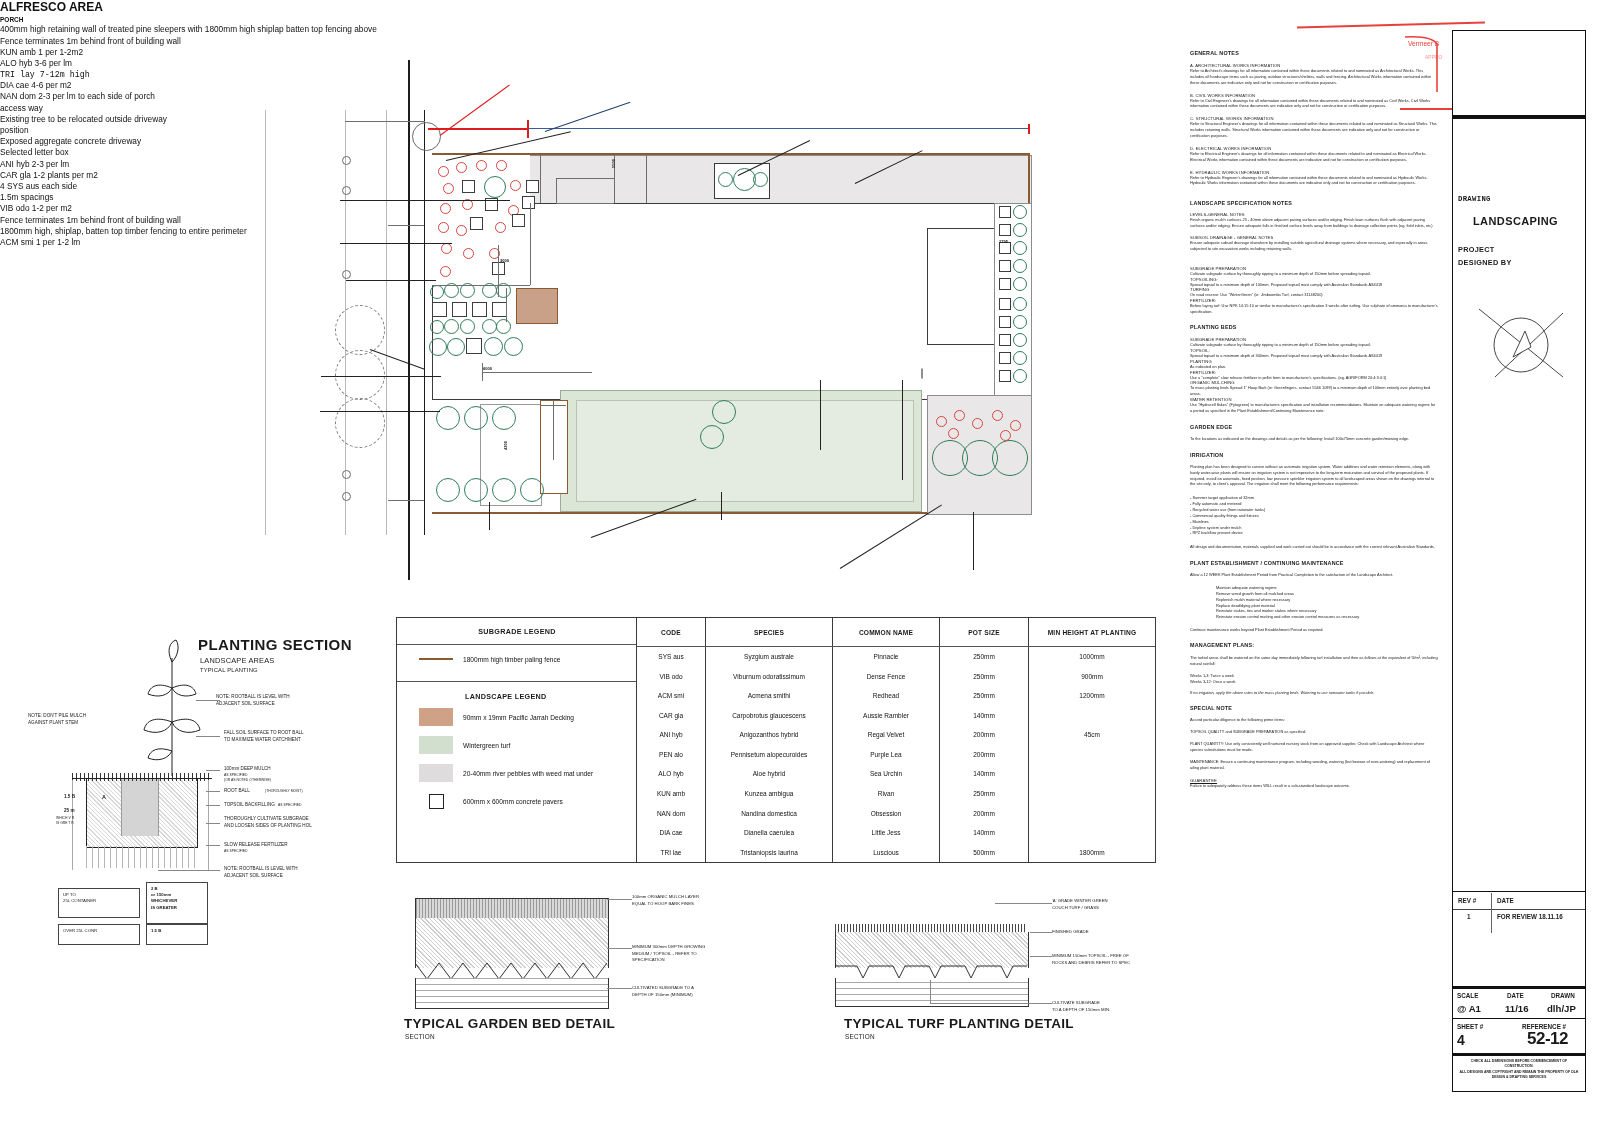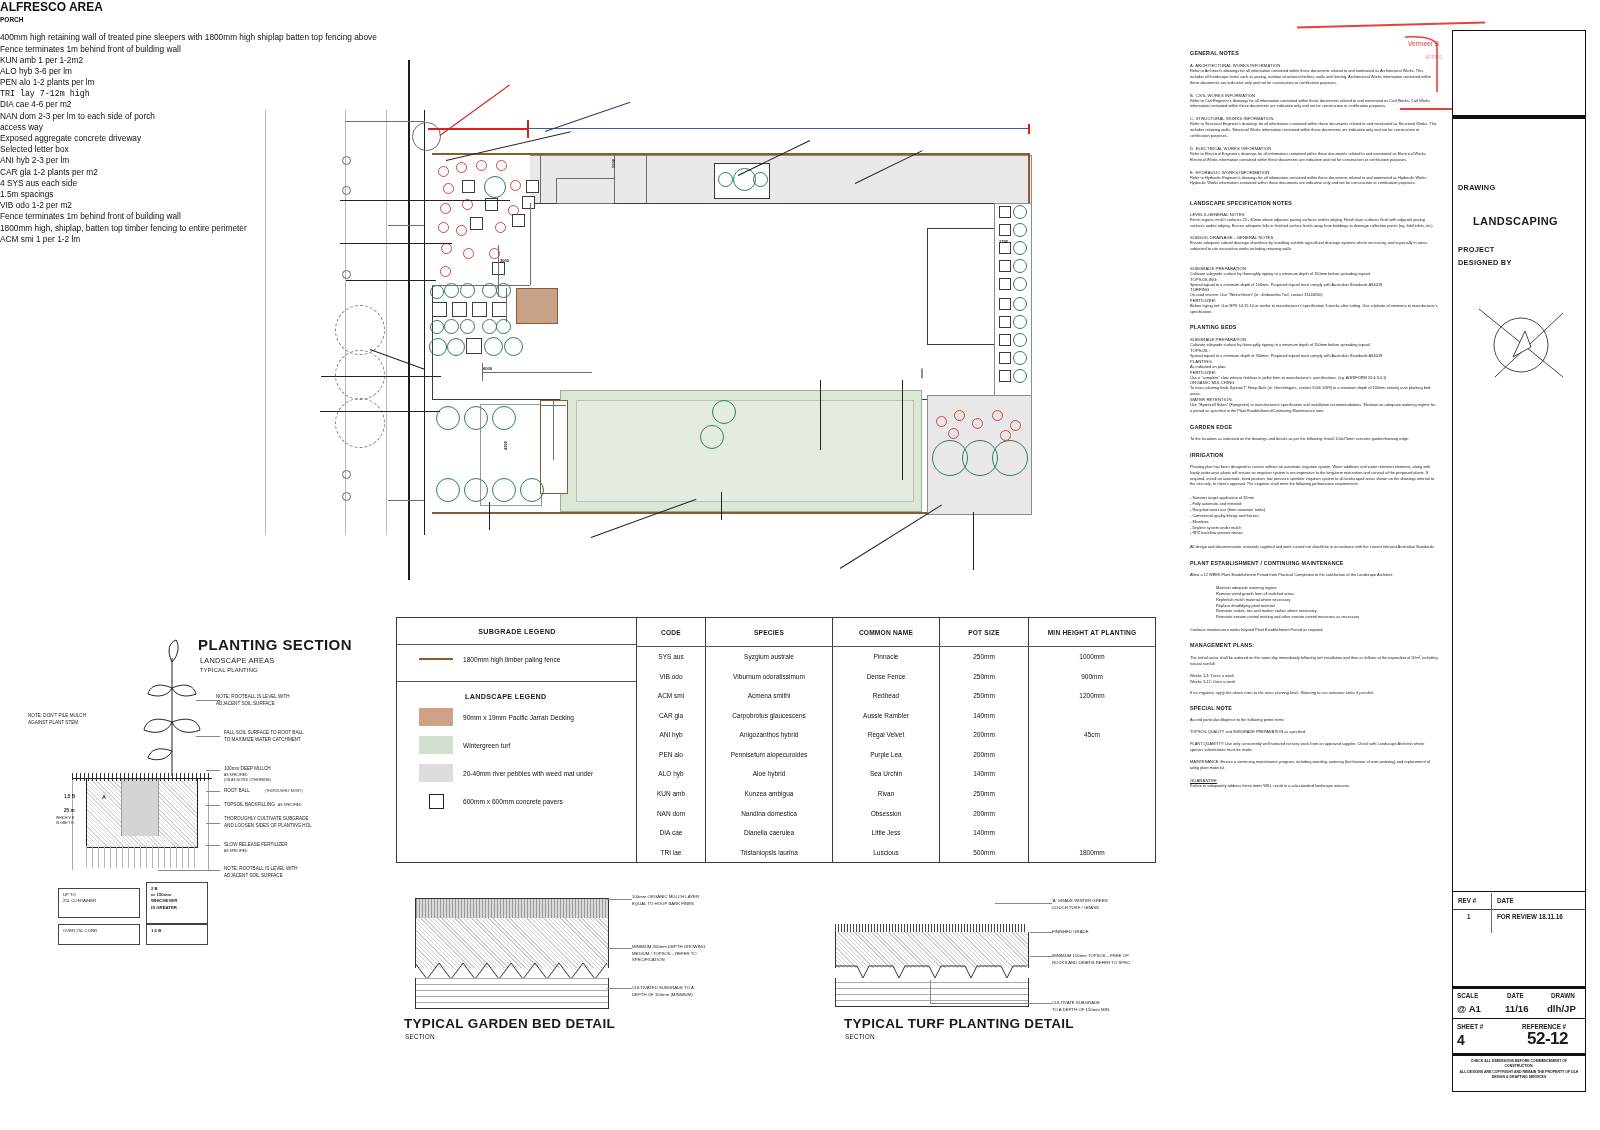--- a/index.html
+++ b/index.html
@@ -263,29 +263,30 @@
     <div class="leader" style="left:320px;top:411px;width:120px;"></div>
     <div class="leader" style="left:922px;top:368px;width:10px;transform:rotate(90deg);"></div>
     <div class="leader" style="left:489px;top:502px;width:1px;height:28px;background:#222;width:1px;"></div>
     <div class="leader" style="left:591px;top:537px;width:112px;transform:rotate(-20deg);"></div>
     <div class="leader" style="left:721px;top:492px;width:1px;height:28px;background:#222;"></div>
     <div class="leader" style="left:840px;top:568px;width:120px;transform:rotate(-32deg);"></div>
     <div class="leader" style="left:973px;top:512px;width:1px;height:58px;background:#222;"></div>
     <div class="leader" style="left:902px;top:380px;width:1px;height:100px;background:#222;"></div>
     <div class="leader" style="left:820px;top:380px;width:1px;height:70px;background:#222;"></div>
 
-    <div class="lbl" style="left:605px;top:106px;margin-top:8px;">400mm high retaining wall of treated pine sleepers with 1800mm high shiplap batten top fencing above</div>
+    <div class="lbl" style="left:605px;top:106px;">400mm high retaining wall of treated pine sleepers with 1800mm high shiplap batten top fencing above</div>
     <div class="lbl" style="left:586px;top:137px;">Fence terminates 1m behind front of building wall</div>
     <div class="lbl" style="left:815px;top:139px;">KUN amb 1 per 1-2m2</div>
     <div class="lbl" style="left:866px;top:151px;">ALO hyb 3-6 per lm</div>
-    <div class="lbl" style="left:899px;top:184px;">PEN alo 1-2 plants per lm</div>
     <div class="lbl" style="left:255px;top:195px;font-family:Liberation Mono, monospace;">TRI lay 7-12m high</div>
     <div class="lbl" style="left:255px;top:237px;">DIA cae 4-6 per m2</div>
     <div class="lbl" style="left:180px;top:273px;">NAN dom 2-3 per lm to each side of porch
 access way</div>
+    <div class="lbl" style="left:180px;top:342px;">Existing tree to be relocated outside driveway
+position</div>
     <div class="lbl" style="left:180px;top:370px;">Exposed aggregate concrete driveway</div>
     <div class="lbl" style="left:257px;top:405px;">Selected letter box</div>
     <div class="lbl" style="left:808px;top:361px;">ANI hyb 2-3 per lm</div>
     <div class="lbl" style="left:896px;top:361px;">CAR gla 1-2 plants per m2</div>
     <div class="lbl" style="left:498px;top:518px;">4 SYS aus each side
 1.5m spacings</div>
     <div class="lbl" style="left:709px;top:516px;">VIB odo 1-2 per m2</div>
     <div class="lbl" style="left:612px;top:552px;">Fence terminates 1m behind front of building wall</div>
     <div class="lbl" style="left:489px;top:570px;">1800mm high, shiplap, batten top timber fencing to entire perimeter</div>
     <div class="lbl" style="left:855px;top:565px;">ACM smi 1 per 1-2 lm</div>
@@ -664,21 +665,21 @@
     </svg>
     <div class="stampred" style="left:5px;top:8px;font-size:6.6px;">Vermeer B</div>
     <div class="stampred" style="left:22px;top:22px;font-size:5px;opacity:.55;">APPRO</div>
   </div>
   <div class="abs" style="left:1297px;top:24px;width:188px;height:1.6px;background:#e8413c;transform:rotate(-1.5deg);"></div>
   <div class="abs" style="left:1400px;top:108px;width:60px;height:1.6px;background:#e8413c;"></div>
 
   <div class="abs" id="tblock">
     <div class="tb-bar" style="top:84px;"></div>
 
-    <div class="abs tb-lbl" style="left:5px;top:152px;">DRAWING</div>
+    <div class="abs tb-lbl" style="left:5px;top:164px;font-family:Liberation Mono, monospace;">DRAWING</div>
     <div class="abs tb-big" style="left:20px;top:184px;">LANDSCAPING</div>
     <div class="abs tb-lbl" style="left:5px;top:214px;">PROJECT</div>
 
     <svg class="abs" style="left:20px;top:272px;" width="96" height="80" viewBox="0 0 96 80">
       <g fill="none" stroke="#333" stroke-width="0.9">
         <circle cx="48" cy="42" r="27"></circle>
         <path d="M6 6 L90 74"></path>
         <path d="M90 10 L22 74"></path>
         <path d="M40 54 L52 28 L58 44 L40 54 Z" fill="#fff"></path>
       </g>

